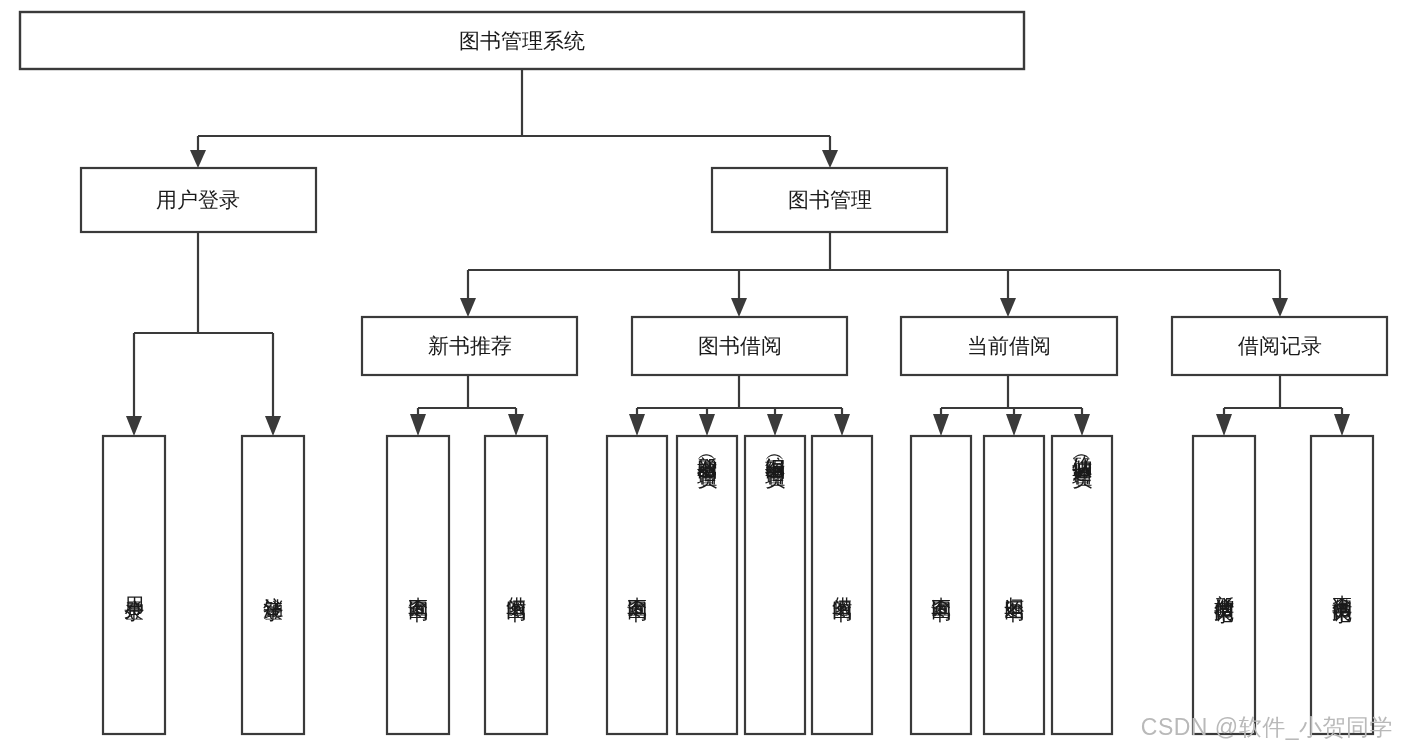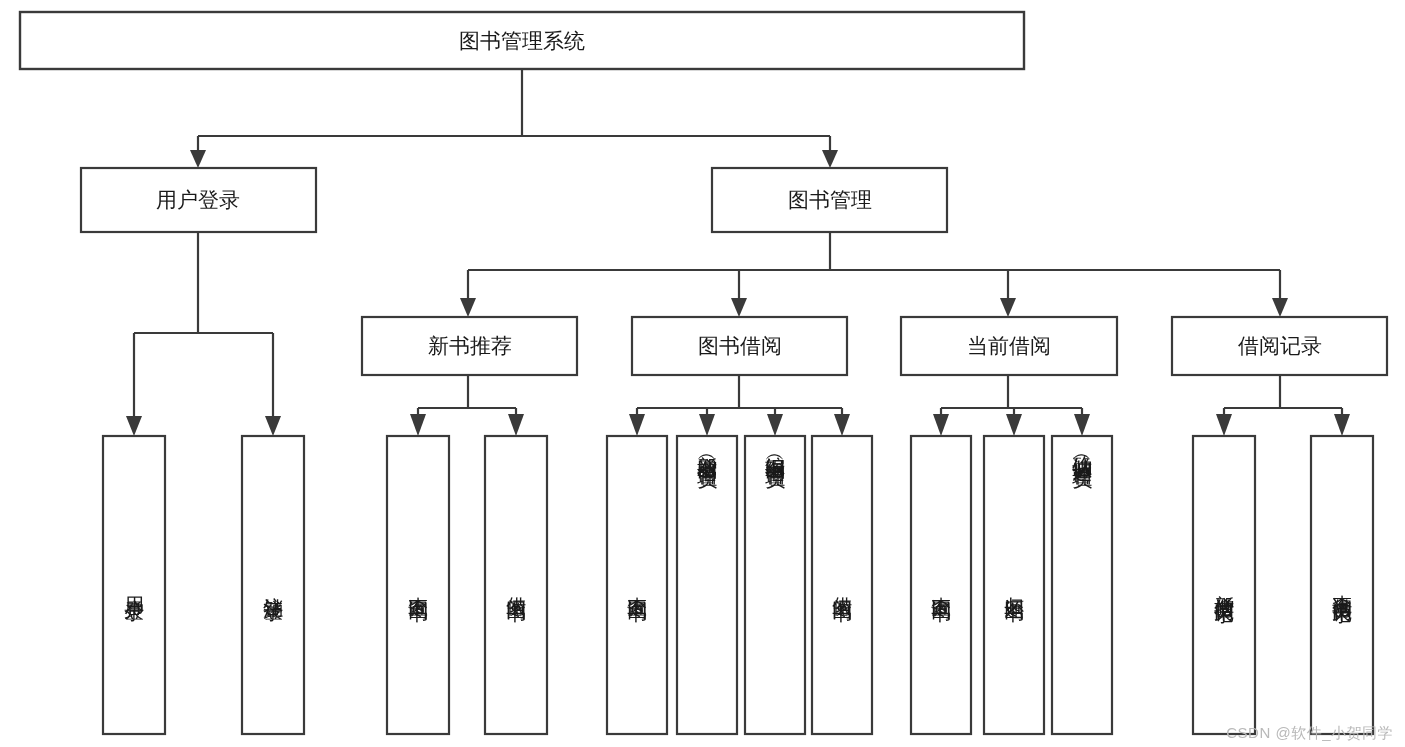--- a/index.html
+++ b/index.html
@@ -69,21 +69,21 @@
     letter-spacing: 2px;
     color: #1a1a1a;
     white-space: nowrap;
     text-align: center;
   }
   .watermark {
     position: absolute;
     right: 12px;
     bottom: 4px;
     font-family: "Liberation Sans", "DejaVu Sans", sans-serif;
-    font-size: 15px;
+    font-size: 23px;
     color: #b9b9b9;
     letter-spacing: 0.5px;
     white-space: nowrap;
   }
 </style>
 </head>
 <body>
 
 <div id="diagram-root">
 

